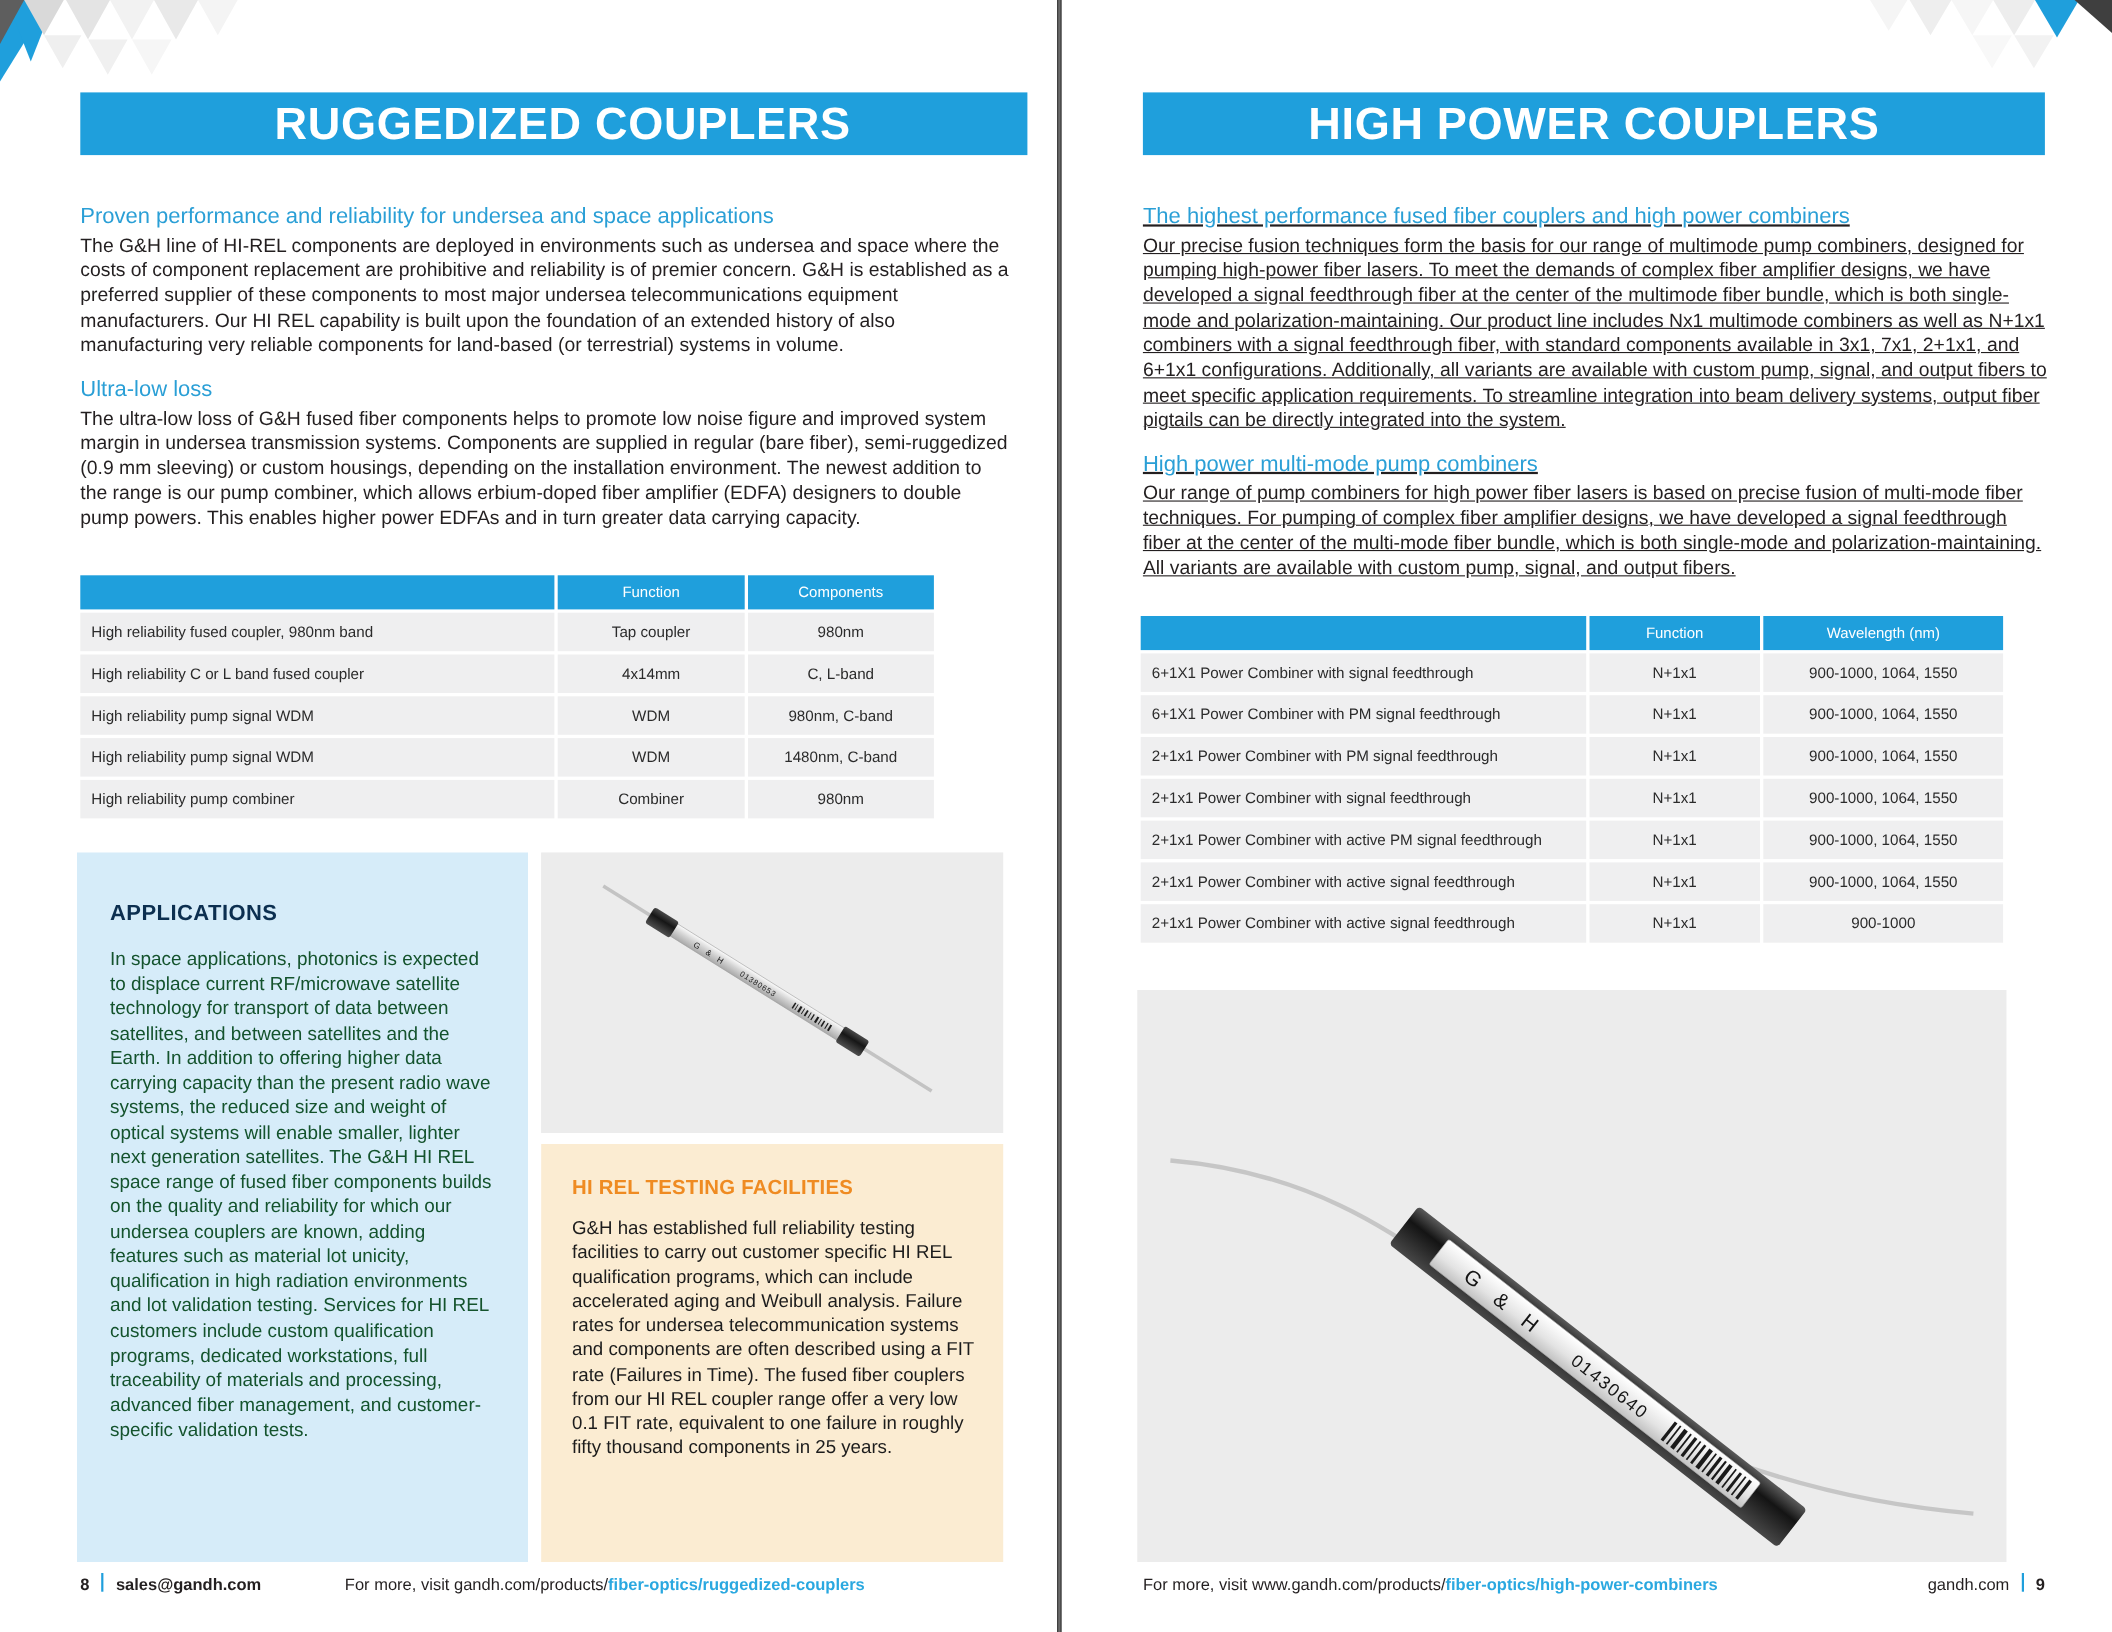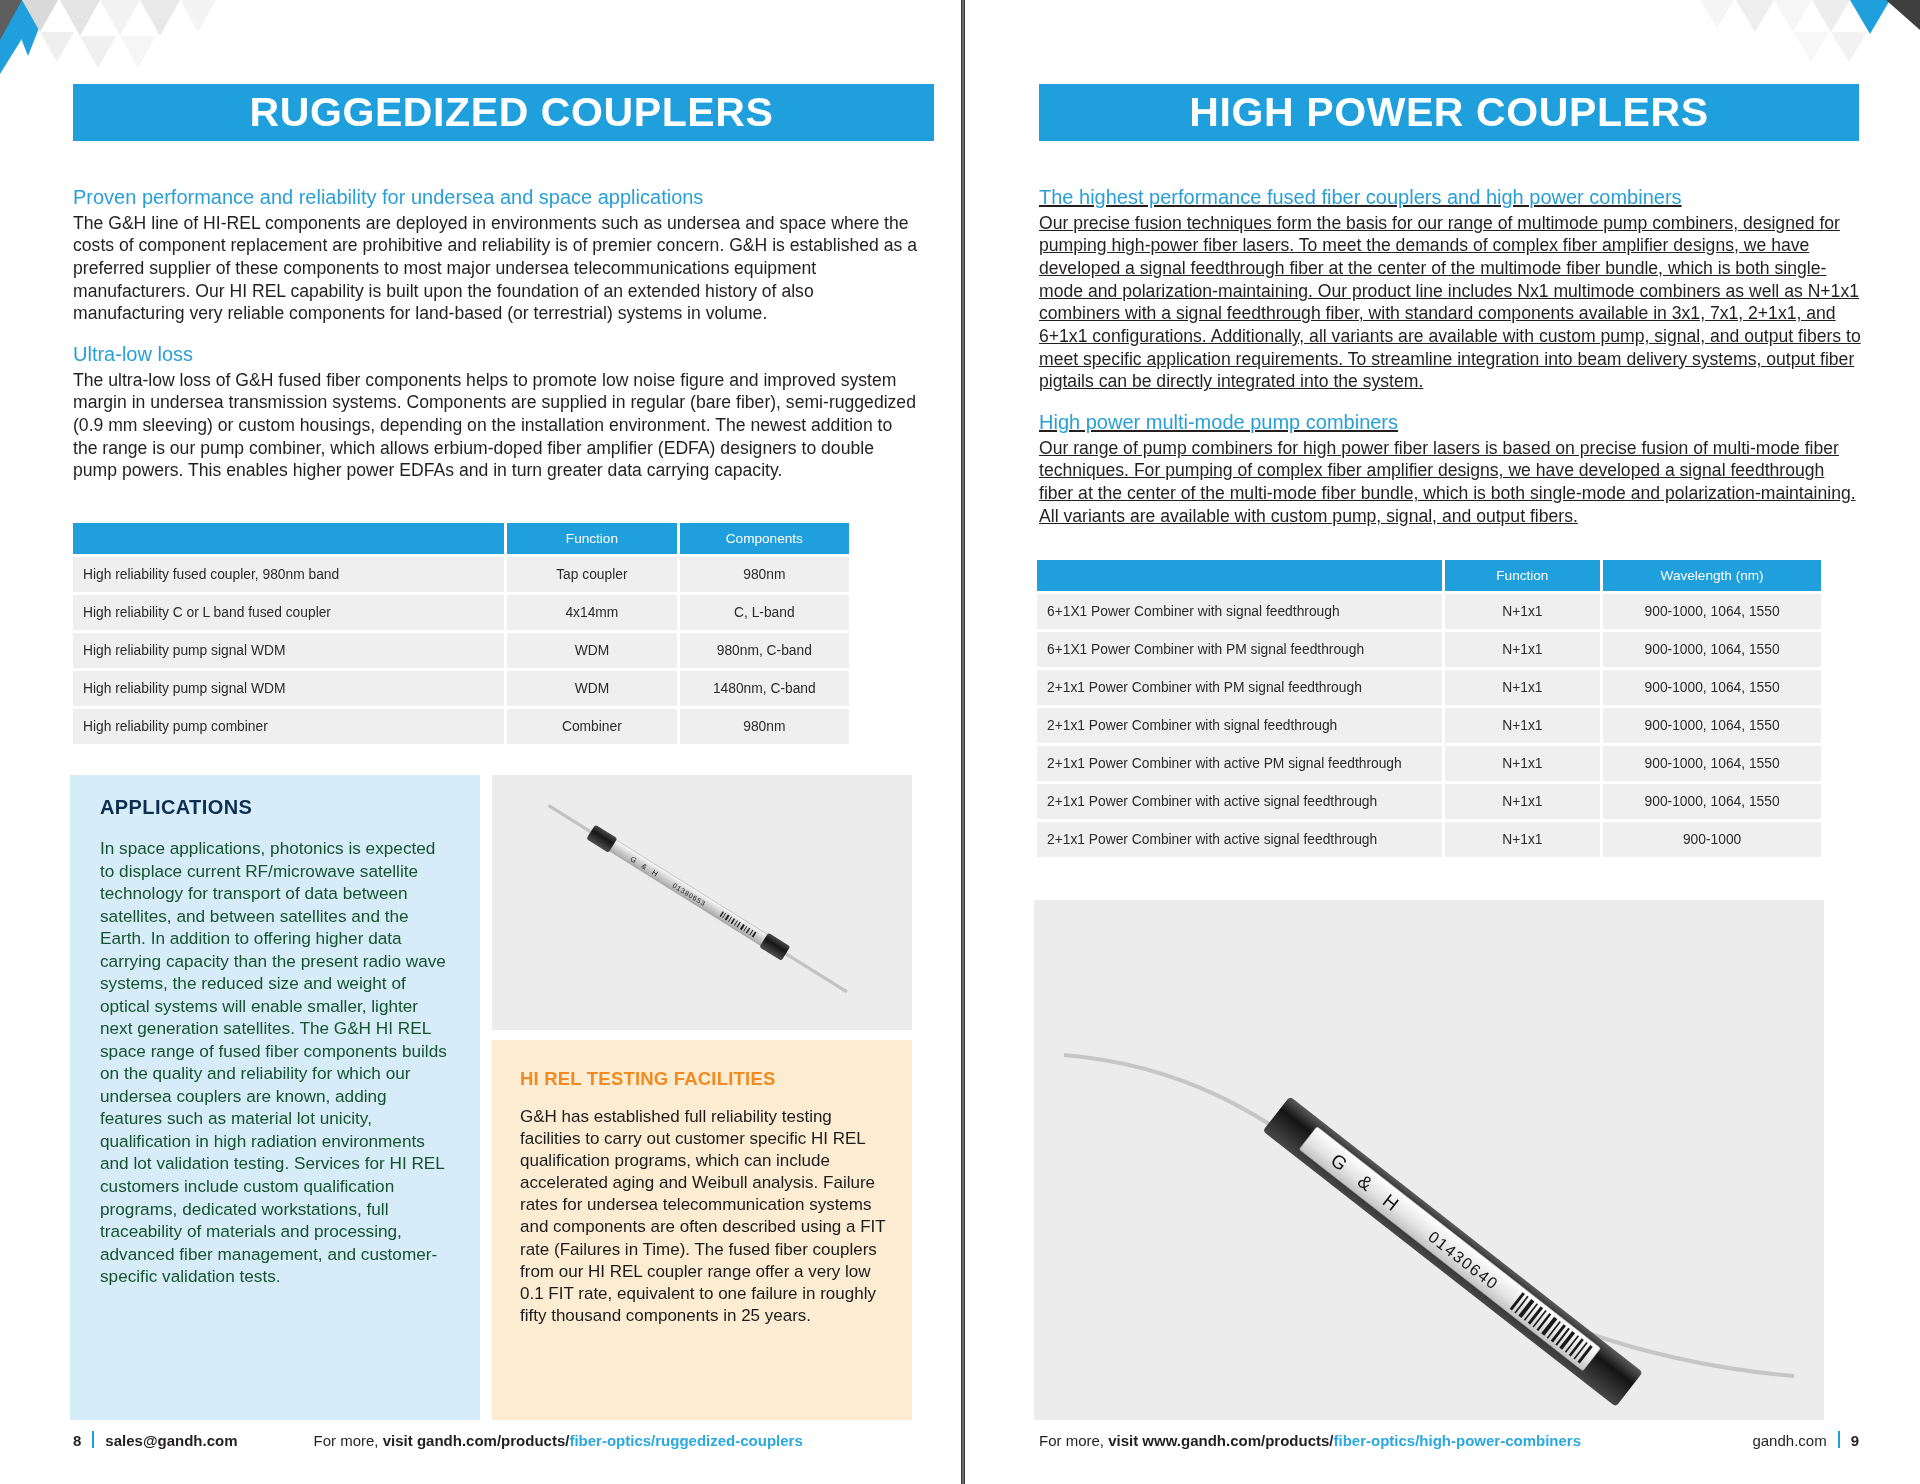--- a/index.html
+++ b/index.html
@@ -81,21 +81,21 @@
     text-align:center;
     font-size:13.8px;
   }
   table.spec td.first{text-align:left;}
   .table-left{position:absolute;left:70px;top:520px;width:782px;}
   .table-right{position:absolute;left:1032px;top:557px;width:790px;}
 
   
   .box-apps{
     position:absolute;left:70px;top:775px;width:410px;height:645px;
-    background:#d6ecf9;box-sizing:border-box;padding:21px 30px 20px 30px;
+    background:#d6ecf9;box-sizing:border-box;padding:44px 30px 20px 30px;
   }
   .box-apps h2{
     margin:0 0 18px 0;color:#0c2f50;font-size:20px;letter-spacing:.4px;font-weight:bold;
   }
   .box-apps p{margin:0;font-size:17.2px;line-height:1.31;color:#14532d;}
 
   .photo-left{
     position:absolute;left:492px;top:775px;width:420px;height:255px;background:#ececec;overflow:hidden;
   }
   .box-hirel{
@@ -111,21 +111,21 @@
 
   
   .footer{position:absolute;bottom:35px;font-size:15px;}
   .footer-left{left:73px;width:848px;display:flex;align-items:baseline;}
   .footer-right{left:1037px;width:820px;display:flex;align-items:baseline;}
   .pg{font-weight:bold;color:#231f20;font-size:15px;}
   .divider-v{display:inline-block;width:2px;height:17px;background:#1f9fdc;margin:0 11px;position:relative;top:2px;}
   .mail{font-weight:bold;color:#231f20;}
   .formore{margin-left:76px;color:#231f20;}
   .formore .lead{font-weight:normal;}
-  .formore .bold{font-weight:bold;}
+  .formore .bold{font-weight:normal;}
   .formore .accent{color:#2aa8e0;font-weight:bold;}
   .spacer{flex:1;}
   .gandh{color:#231f20;font-size:15px;}
 </style>
 </head>
 <body>
 
 <div class="spread">
 
   <div class="page page-left">

